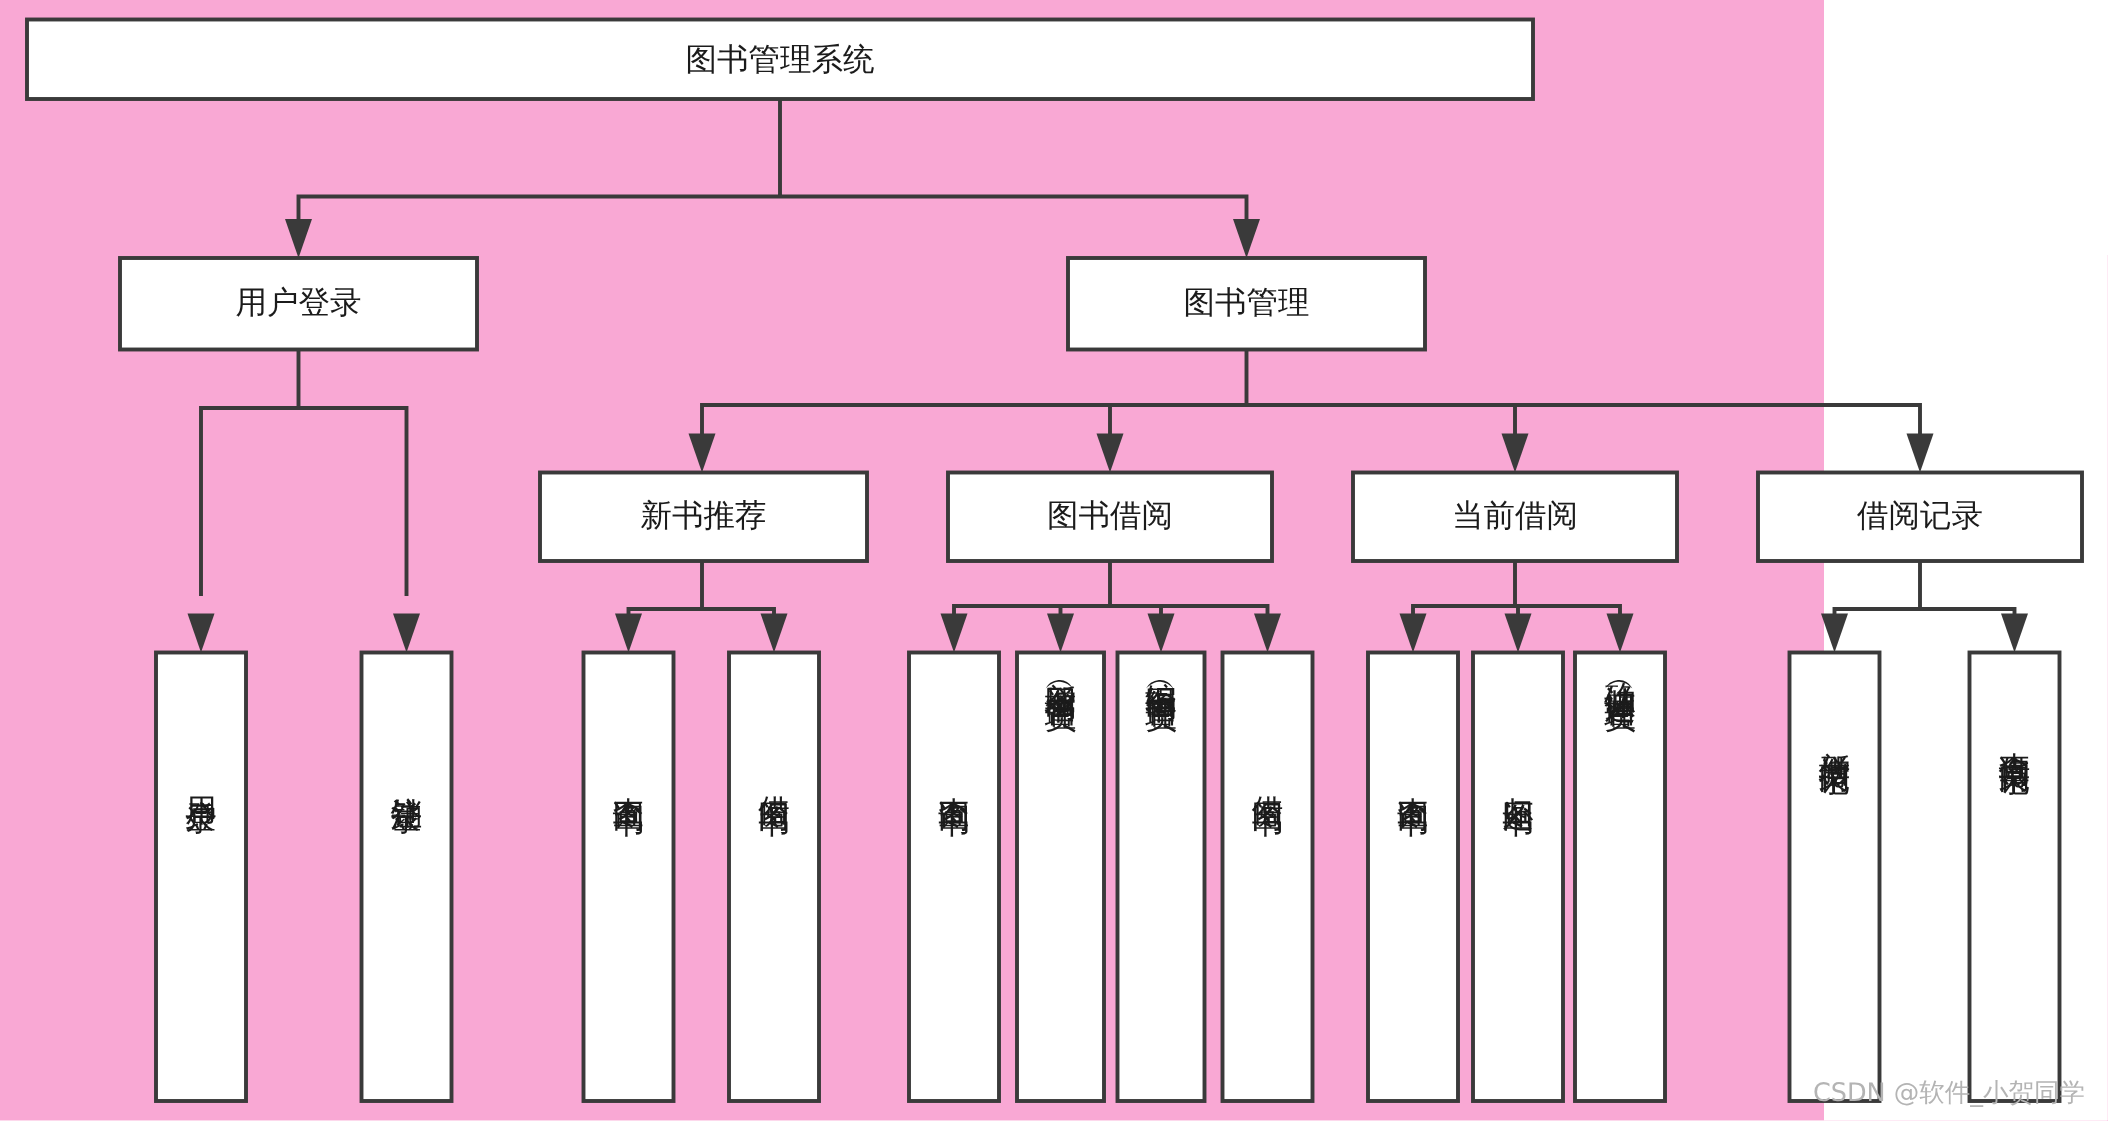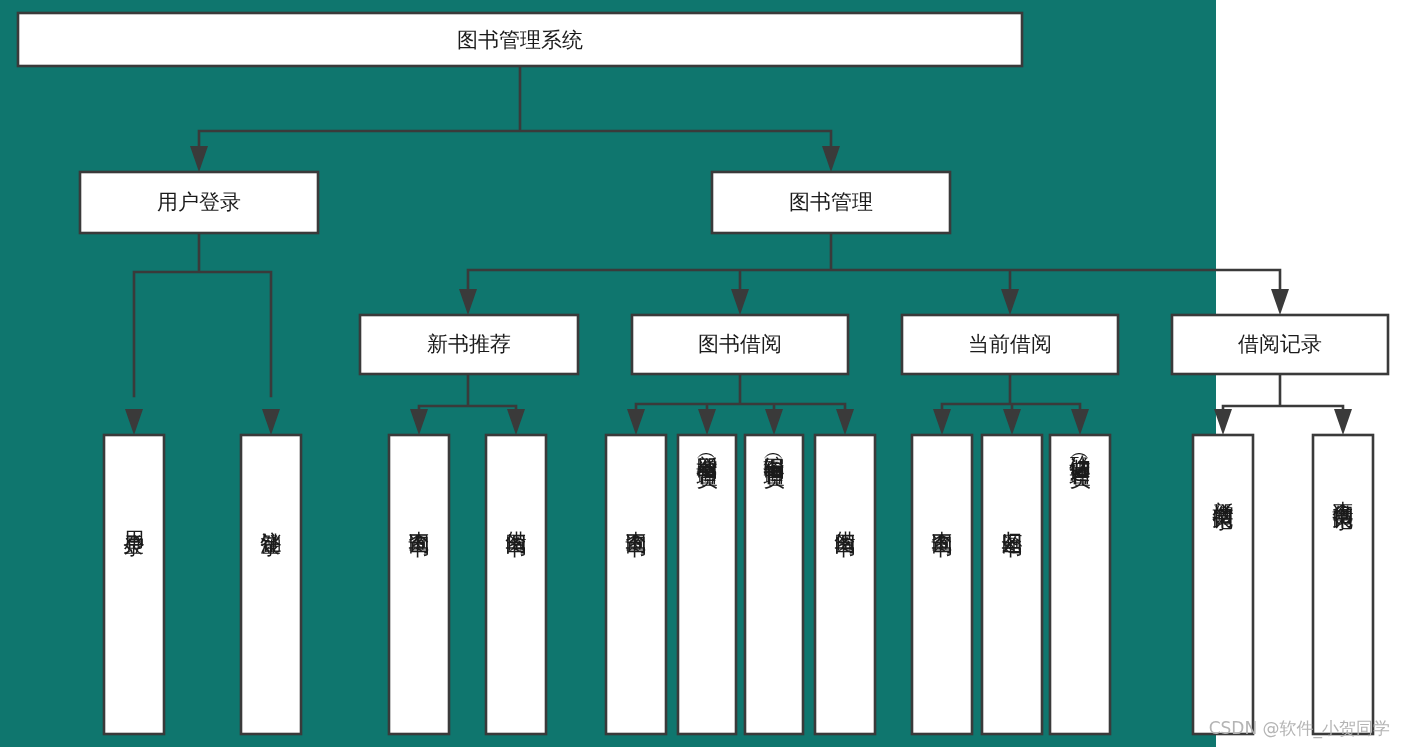--- a/index.html
+++ b/index.html
@@ -10,21 +10,21 @@
   body {
     width: 1405px;
     height: 747px;
     font-family: "DejaVu Sans", "Liberation Sans", sans-serif;
     overflow: hidden;
   }
   #diagram-root {
     position: relative;
     width: 1216px;
     height: 747px;
-    background: #0f766e;
+    background: #f9a8d4;
   }
   svg#flow-svg {
     position: absolute;
     left: 0;
     top: 0;
     width: 1405px;
     height: 747px;
     display: block;
   }
   .node-rect {

